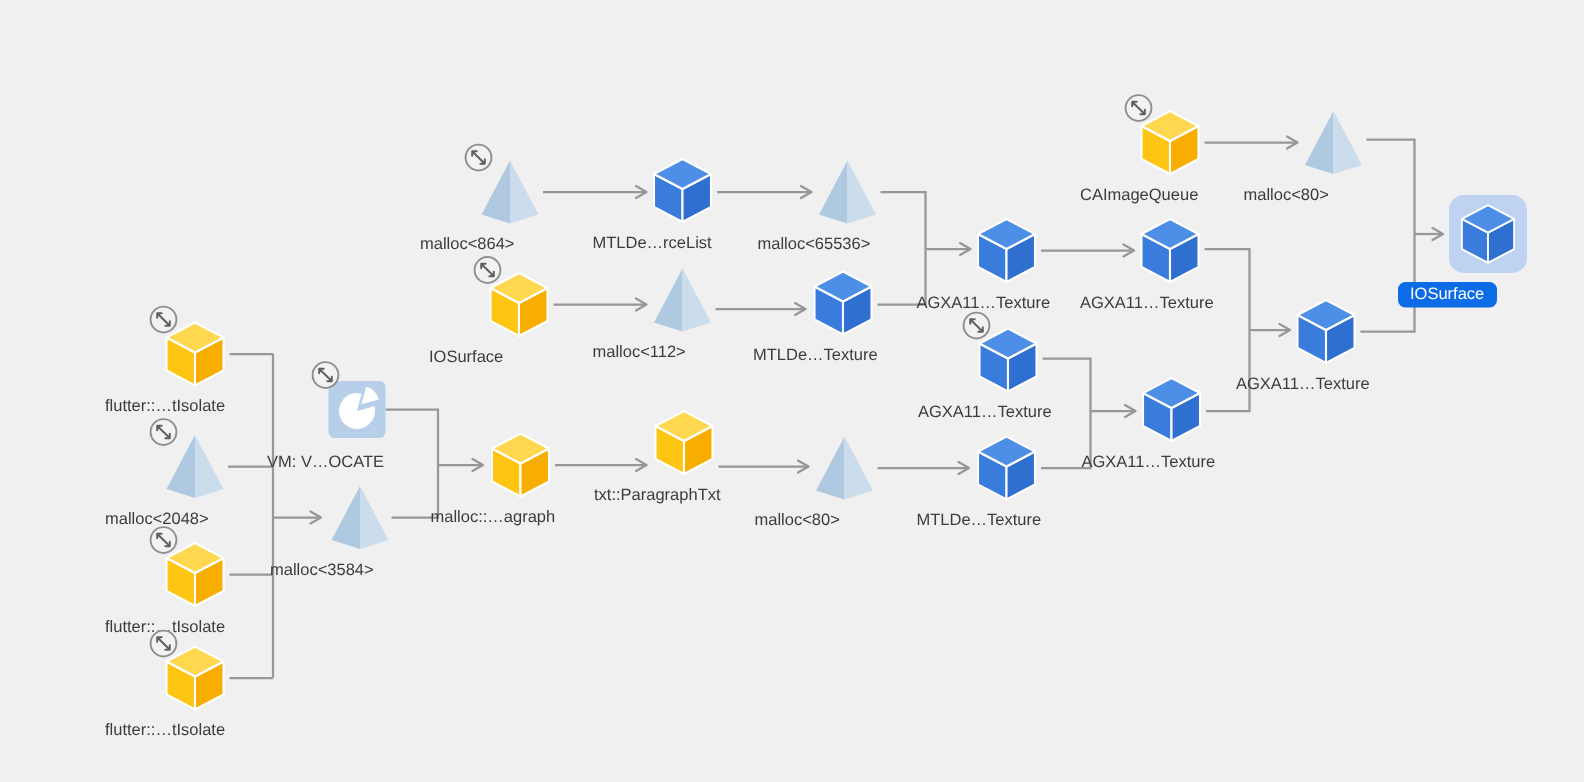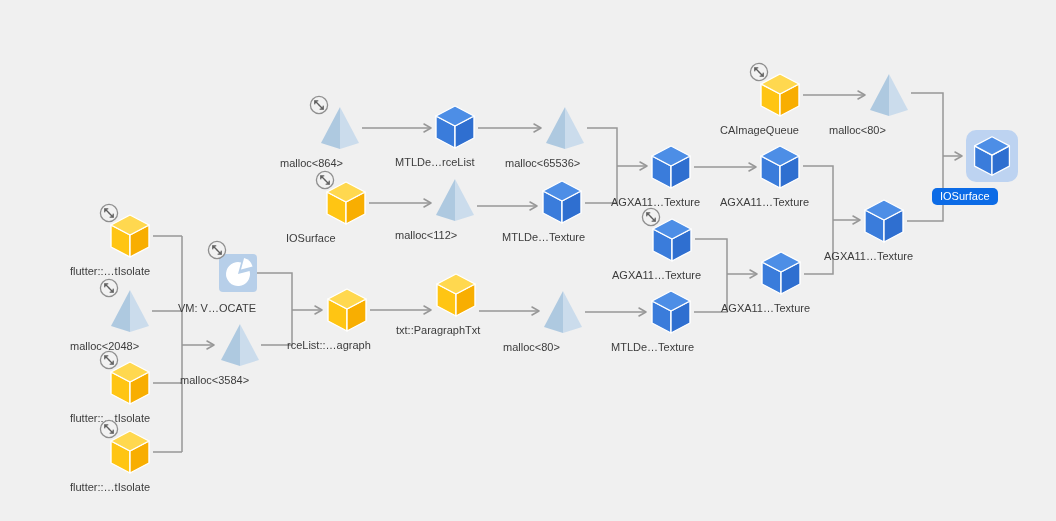--- a/index.html
+++ b/index.html
@@ -154,21 +154,21 @@
     <svg class="shape">
         <use href="#sym-pyramid"></use>
       </svg>
     <div class="label">malloc&lt;3584&gt;</div>
   </div>
 
   <div class="node" style="left:347px;top:286px">
     <svg class="shape cube-yellow">
         <use href="#sym-cube"></use>
       </svg>
-    <div class="label">rceList::…agraph</div>
+    <div class="label">malloc::…agraph</div>
   </div>
 
   <div class="node" style="left:456px;top:271px">
     <svg class="shape cube-yellow">
         <use href="#sym-cube"></use>
       </svg>
     <div class="label">txt::ParagraphTxt</div>
   </div>
 
   <div class="node" style="left:563px;top:288px">

